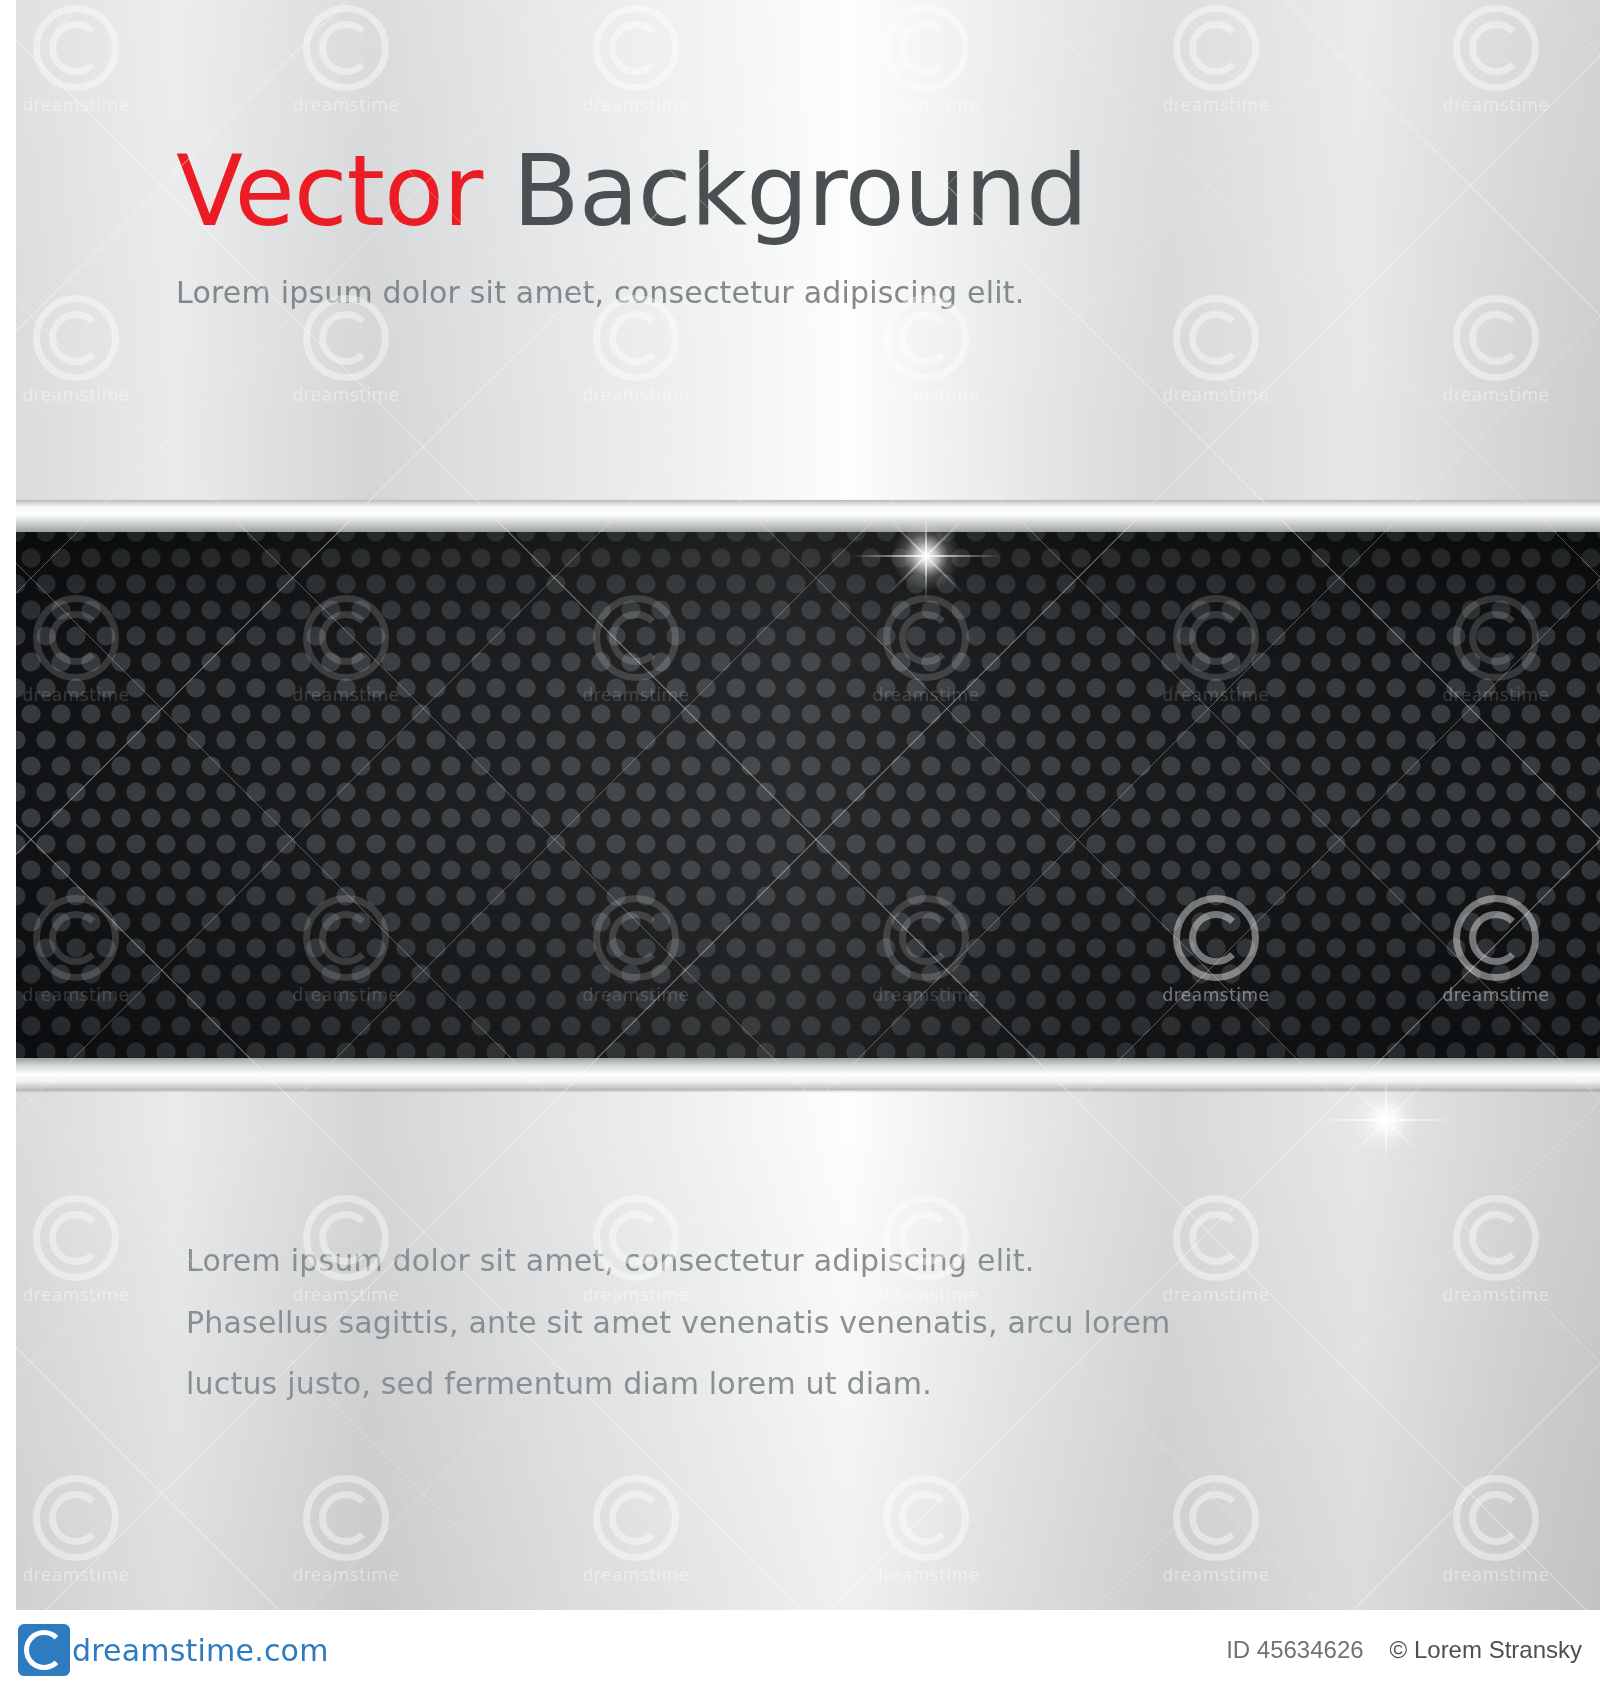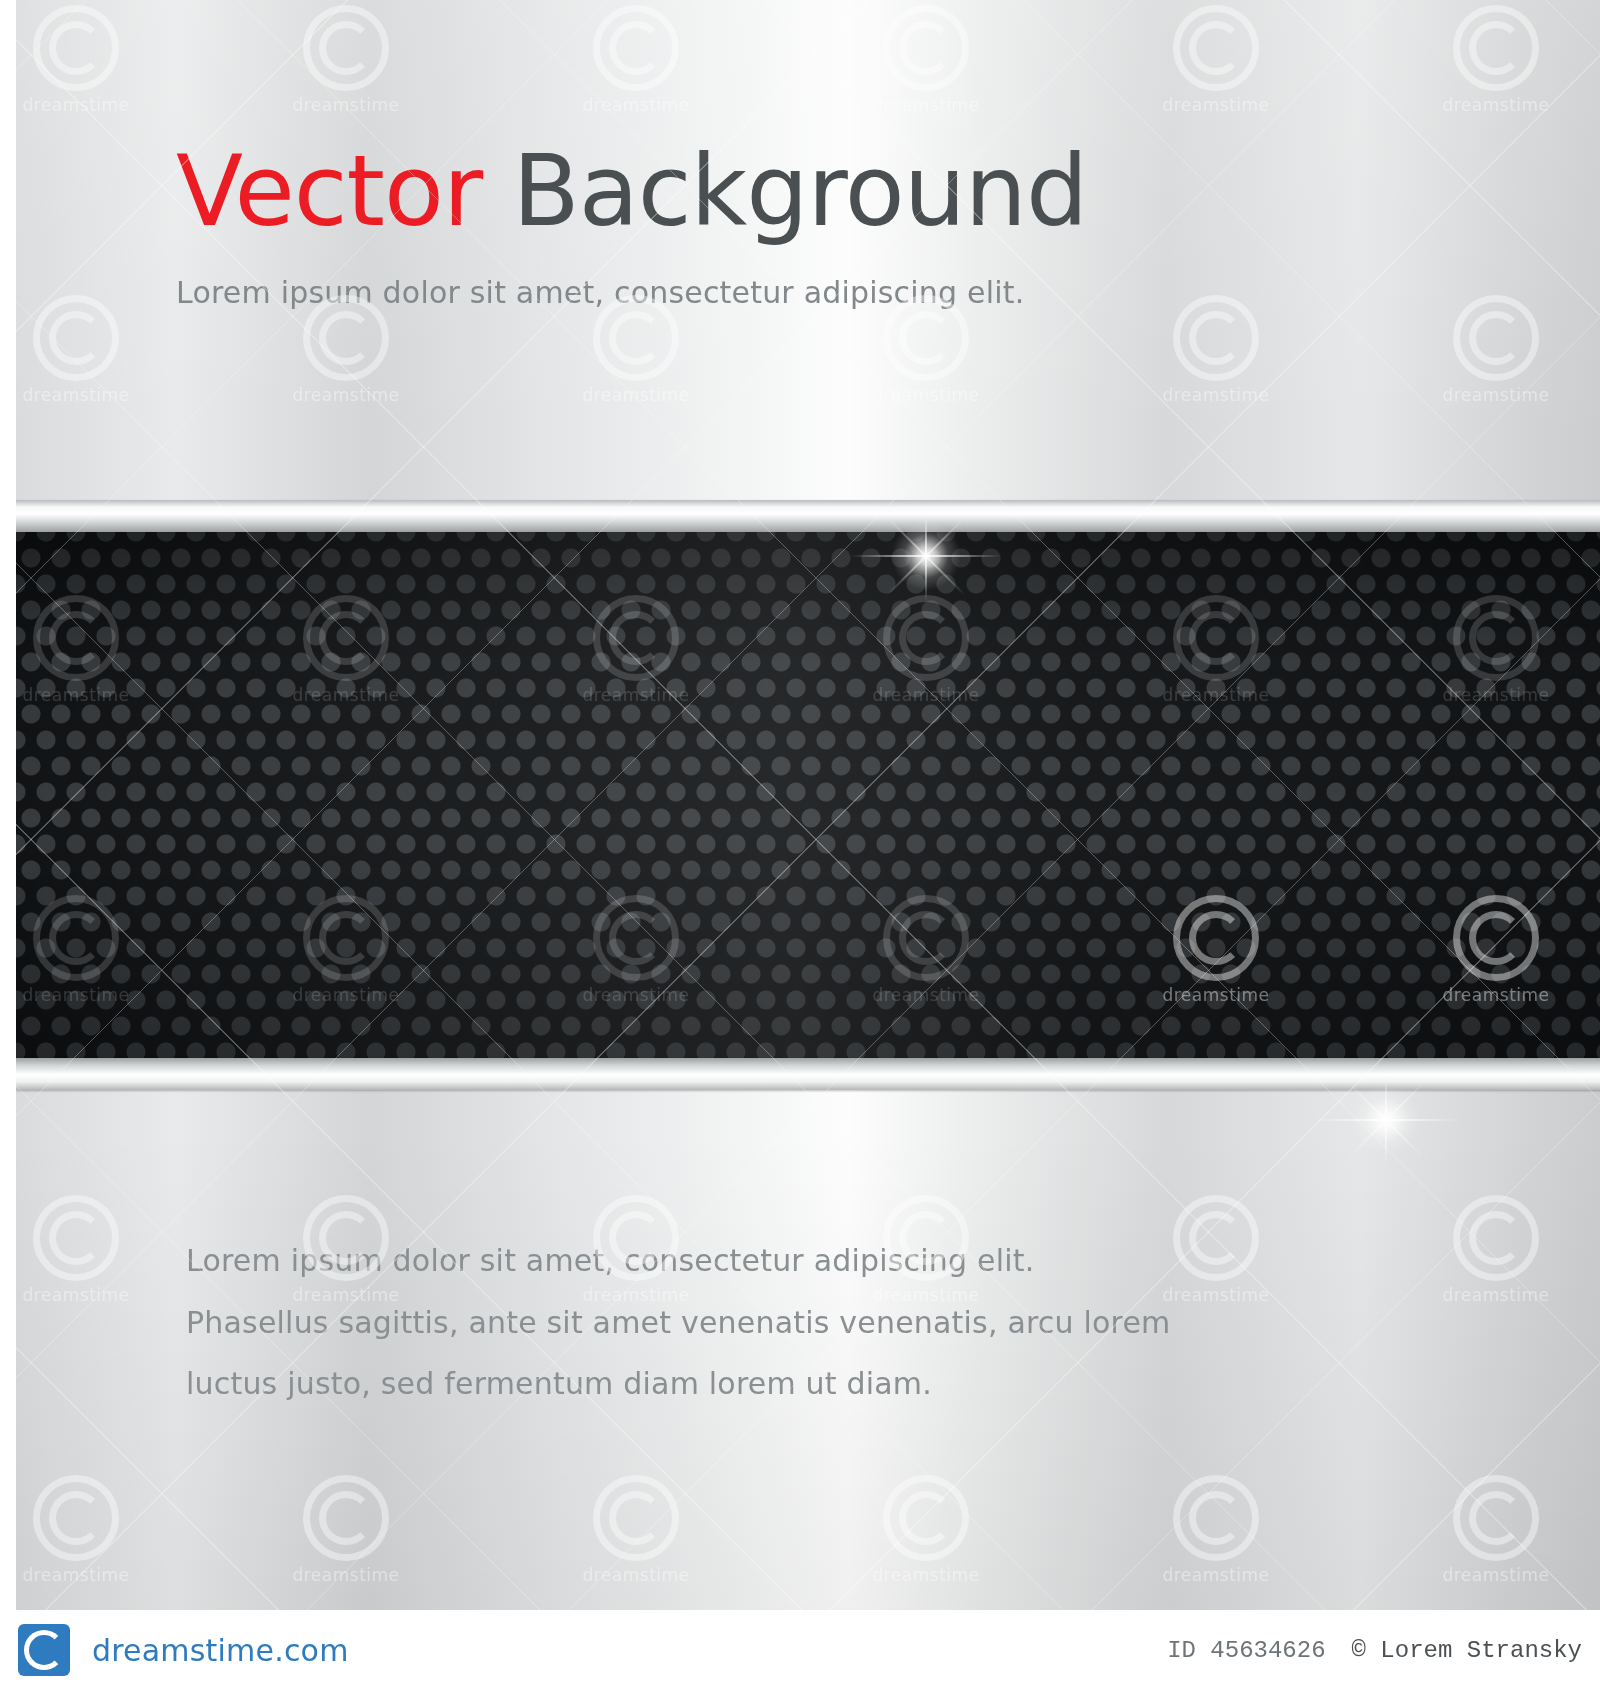--- a/index.html
+++ b/index.html
@@ -267,21 +267,21 @@
     height: 80px;
     background: #ffffff;
     display: flex;
     align-items: center;
     justify-content: space-between;
     padding: 0 18px;
   }
   .brand {
     display: flex;
     align-items: center;
-    gap: 22px;
+    gap: 2px;
   }
   .brand-mark {
     width: 52px; height: 52px;
     border-radius: 6px;
     background: #2e7bbf;
     position: relative;
     flex: none;
   }
   .brand-mark::before {
     content: "";
@@ -296,21 +296,21 @@
   .brand-name {
     font-family: "DejaVu Sans", sans-serif;
     font-size: 30px;
     color: #2e7bbf;
     letter-spacing: 0.2px;
   }
   .credits {
     display: flex;
     align-items: center;
     gap: 26px;
-    font-family: Liberation Mono, monospace;
+    font-family: Liberation Sans, sans-serif;
     font-size: 24px;
     color: #6d7376;
   }
   .credit-id { color: #6d7376; }
   .credit-author { color: #4b5053; }
 </style>
 </head>
 <body>
 
 <div class="stock-page">

